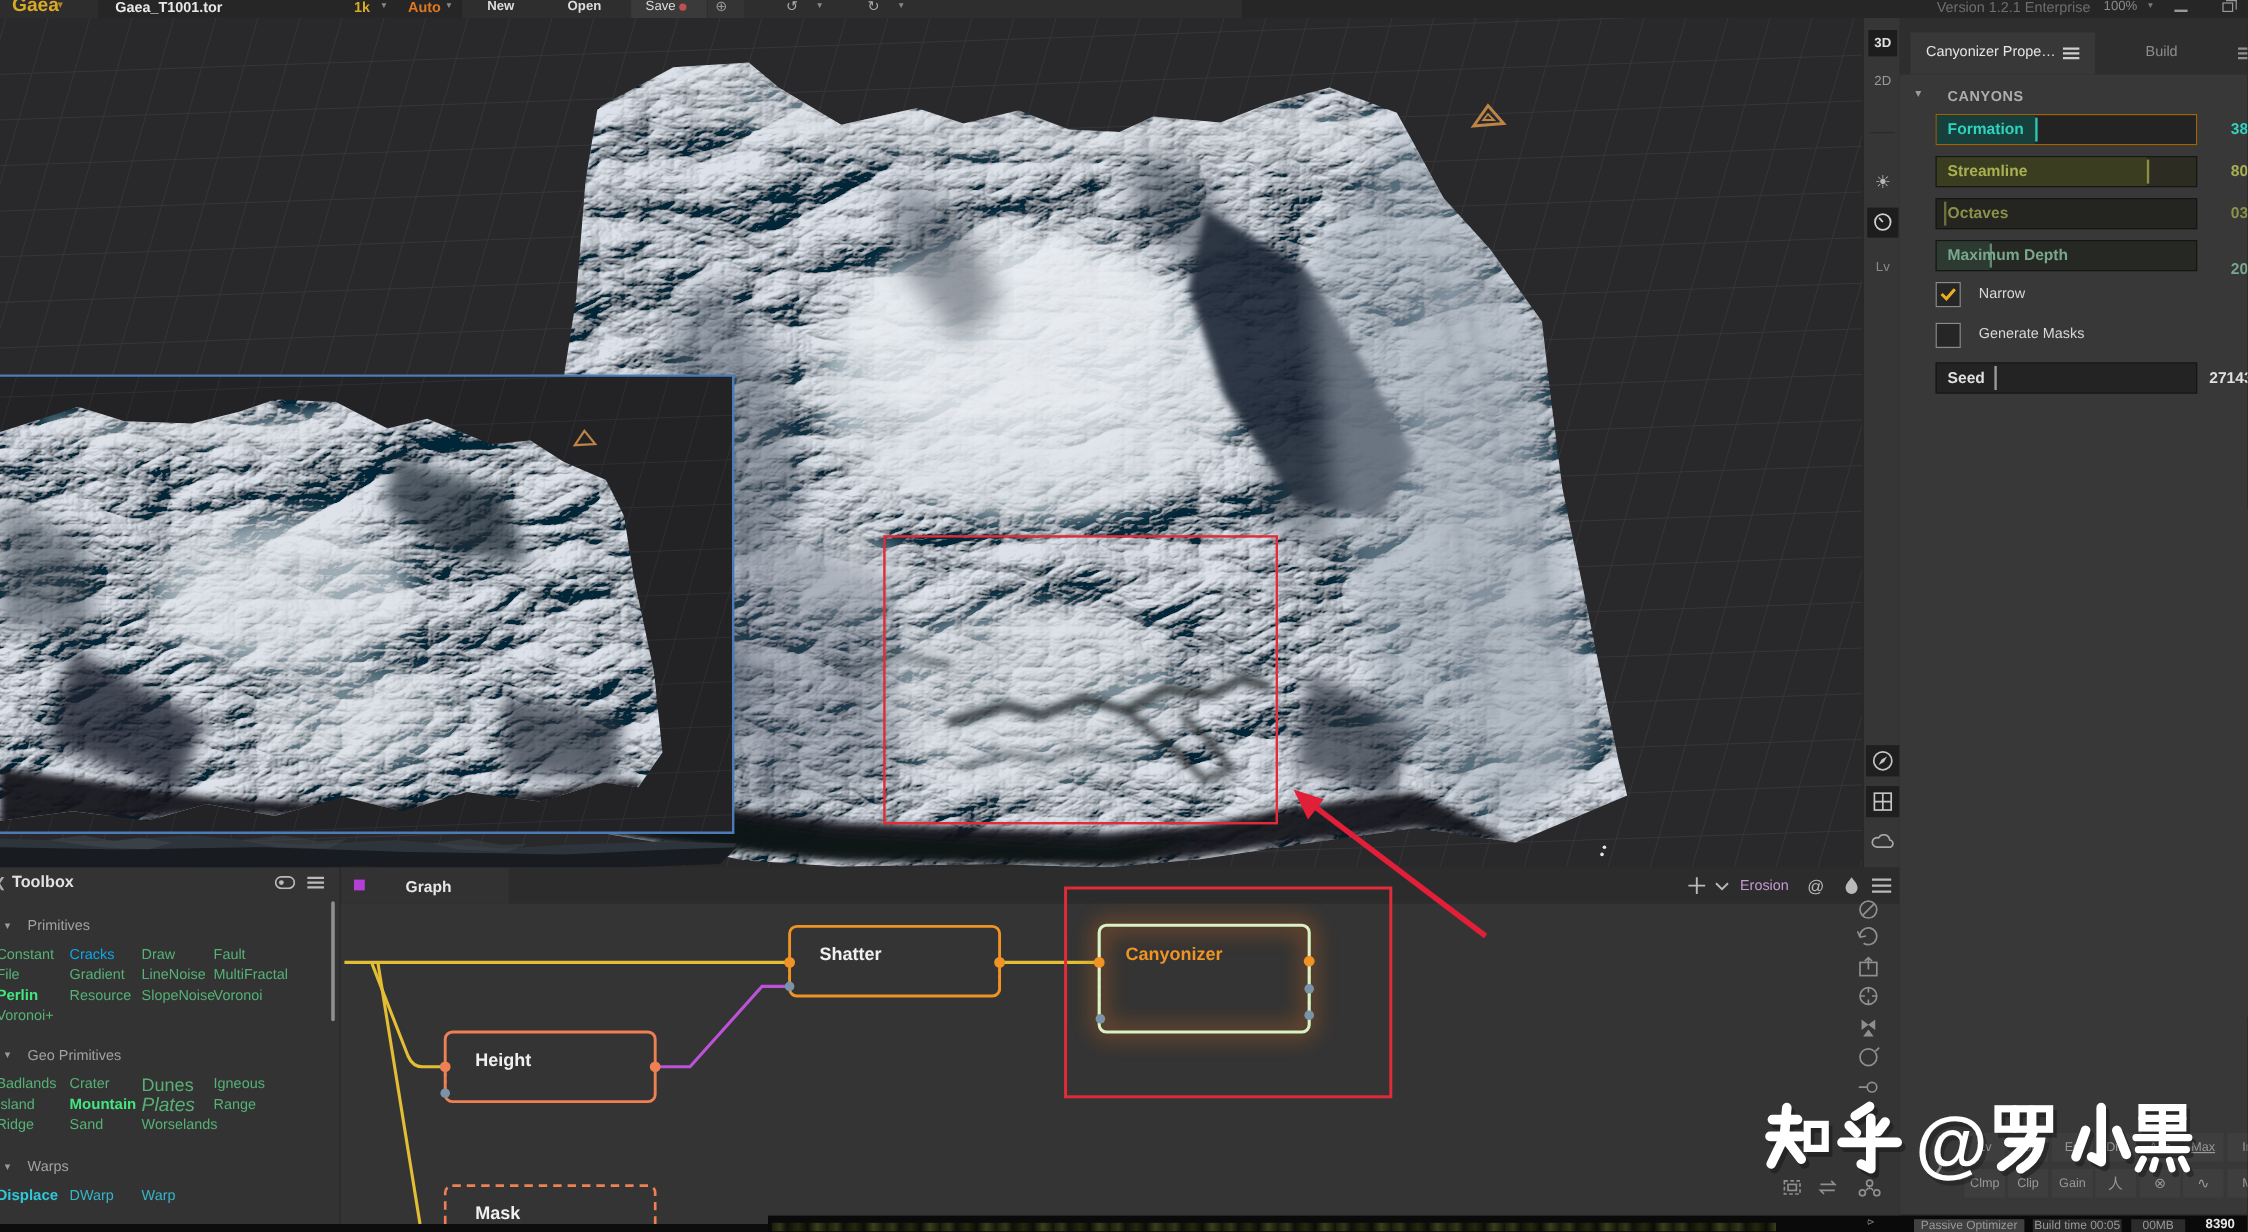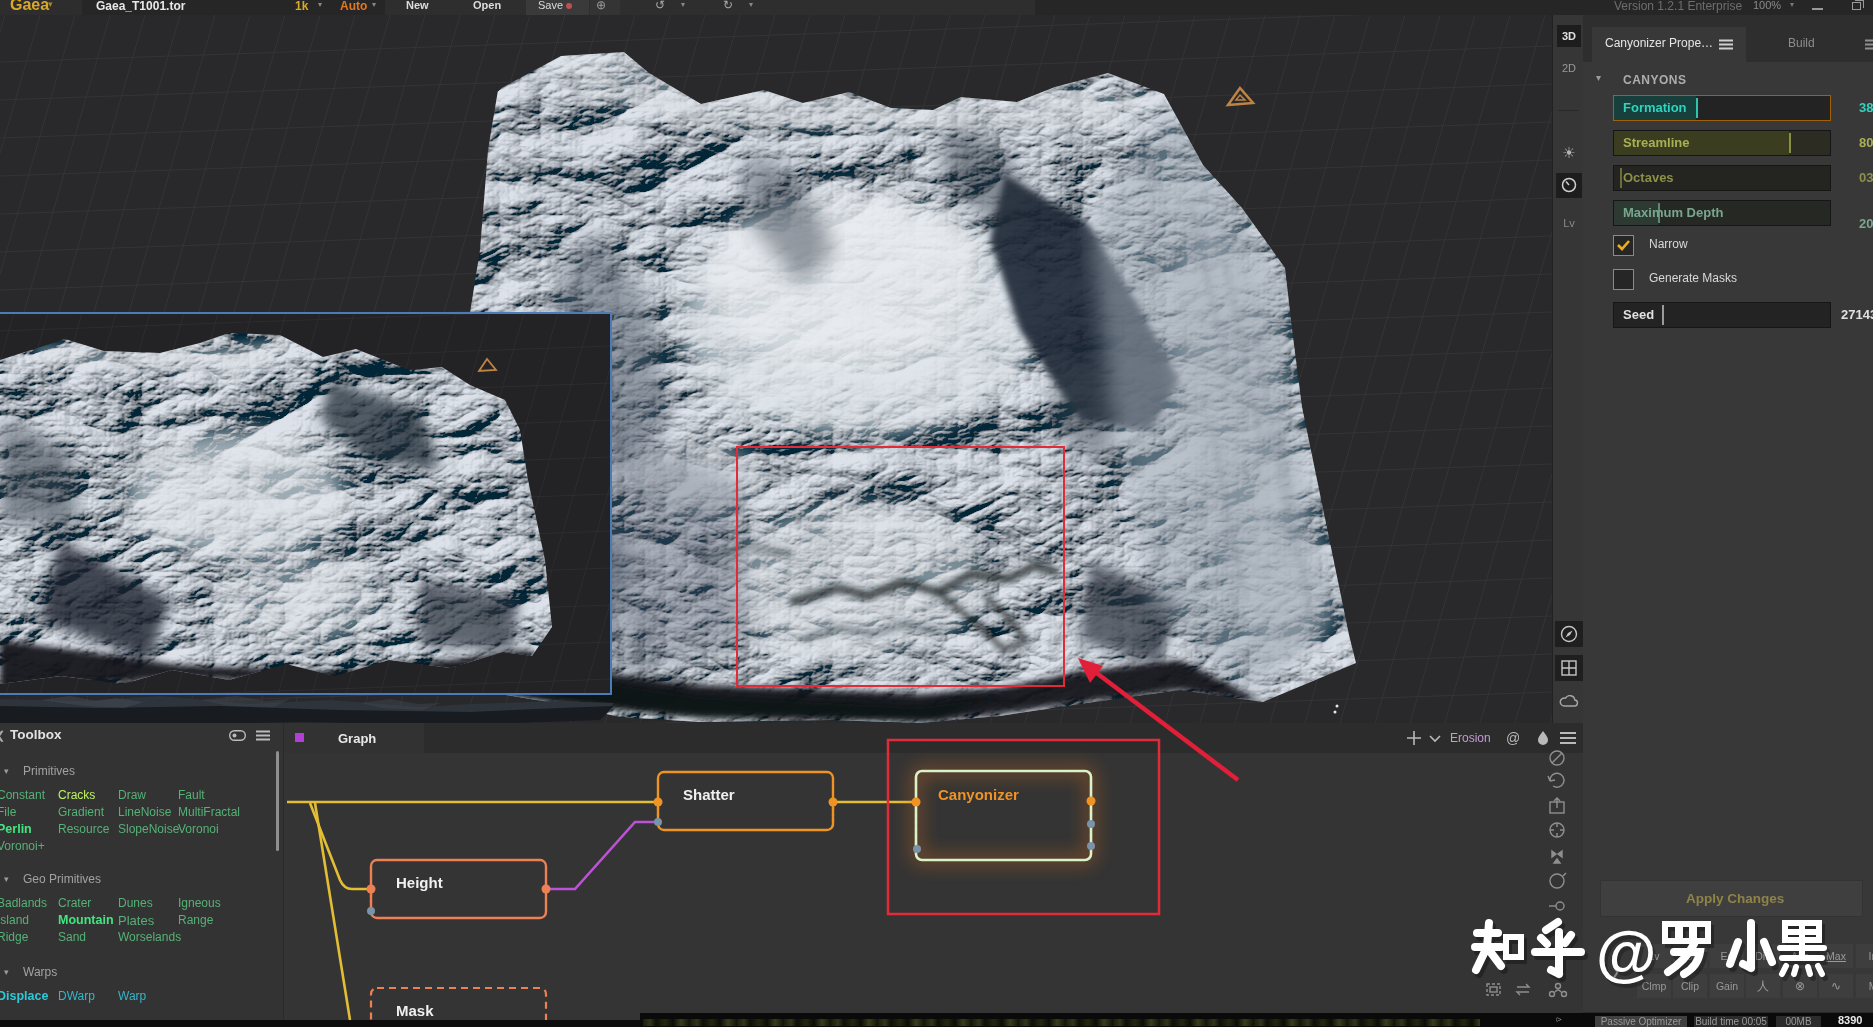--- a/index.html
+++ b/index.html
@@ -352,23 +352,20 @@
     <div class="tx" style="left:66px;top:222px;color:#d8d8d8;font-size:12px;">Narrow</div>
     <div class="abs" style="left:30px;top:254px;width:21px;height:21px;background:#262626;border:1px solid #8a8a8a;"></div>
     <div class="tx" style="left:66px;top:256px;color:#d8d8d8;font-size:12px;">Generate Masks</div>
 
     <div class="abs" style="left:30px;top:287px;width:218px;height:26px;background:#232323;border:1px solid #161616;">
       <div class="abs" style="left:48px;top:2px;width:2px;height:20px;background:#9a9a9a;"></div>
       <div class="tx" style="left:9px;top:4px;color:#e0e0e0;font-size:13px;font-weight:bold;">Seed</div>
     </div>
     <div class="tx" style="left:258px;top:292px;color:#e0e0e0;font-size:13px;font-weight:bold;">27143</div>
 
-    <div class="abs" style="left:17px;top:865px;width:263px;height:37px;background:#3f3f3f;border:1px solid #333;">
-      <div class="tx" style="left:85px;top:10px;color:#8f8348;font-size:13.5px;font-weight:bold;">Apply Changes</div>
-    </div>
 
     <div class="tx" style="left:28px;top:950px;color:#8a8a8a;font-size:11px;">❯</div>
     <div class="abs" style="left:54px;top:929px;width:34px;height:24px;background:#3e3e3e;color:#999;font-size:10.5px;text-align:center;line-height:24px;">Lv</div>
     <div class="abs" style="left:90px;top:929px;width:34px;height:24px;background:#3e3e3e;color:#999;font-size:10.5px;text-align:center;line-height:24px;">Log</div>
     <div class="abs" style="left:127px;top:929px;width:34px;height:24px;background:#3e3e3e;color:#999;font-size:10.5px;text-align:center;line-height:24px;">Eq</div>
     <div class="abs" style="left:163px;top:929px;width:34px;height:24px;background:#3e3e3e;color:#999;font-size:10.5px;text-align:center;line-height:24px;">Diff</div>
     <div class="abs" style="left:200px;top:929px;width:34px;height:24px;background:#3e3e3e;color:#999;font-size:10.5px;text-align:center;line-height:24px;">Abs</div>
     <div class="abs" style="left:236px;top:929px;width:34px;height:24px;background:#3e3e3e;color:#999;font-size:10.5px;text-align:center;line-height:24px;text-decoration:underline;">Max</div>
     <div class="abs" style="left:273px;top:929px;width:34px;height:24px;background:#3e3e3e;color:#999;font-size:10.5px;text-align:center;line-height:24px;">In</div>
     <div class="abs" style="left:54px;top:959px;width:34px;height:24px;background:#3e3e3e;color:#999;font-size:10.5px;text-align:center;line-height:24px;">Clmp</div>
@@ -388,42 +385,42 @@
         <circle cx="5.5" cy="5.5" r="2" fill="#bbb"></circle>
       </svg>
     <svg class="abs" style="left:256px;top:7px;" width="14" height="11">
         <path d="M0,1.5 H14 M0,5.5 H14 M0,9.5 H14" stroke="#bbb" stroke-width="1.8"></path>
       </svg>
     <div class="abs" style="left:276px;top:28px;width:3px;height:100px;background:#8f8f8f;border-radius:2px;"></div>
 
     <div class="tx" style="left:4px;top:43px;color:#9b9b9b;font-size:9px;">▾</div>
     <div class="tx" style="left:23px;top:41px;color:#a2a2a2;font-size:12px;">Primitives</div>
     <div class="tx" style="left:-3px;top:65px;color:#56b176;font-size:12px;">Constant</div>
-    <div class="tx" style="left:58px;top:65px;color:#bef264;font-size:12px;">Cracks</div>
+    <div class="tx" style="left:58px;top:65px;color:#0ea5e9;font-size:12px;">Cracks</div>
     <div class="tx" style="left:118px;top:65px;color:#56b176;font-size:12px;">Draw</div>
     <div class="tx" style="left:178px;top:65px;color:#56b176;font-size:12px;">Fault</div>
     <div class="tx" style="left:-3px;top:82px;color:#56b176;font-size:12px;">File</div>
     <div class="tx" style="left:58px;top:82px;color:#56b176;font-size:12px;">Gradient</div>
     <div class="tx" style="left:118px;top:82px;color:#56b176;font-size:12px;">LineNoise</div>
     <div class="tx" style="left:178px;top:82px;color:#56b176;font-size:12px;">MultiFractal</div>
     <div class="tx" style="left:-3px;top:99px;color:#42e57f;font-size:12.5px;font-weight:bold;">Perlin</div>
     <div class="tx" style="left:58px;top:99px;color:#56b176;font-size:12px;">Resource</div>
     <div class="tx" style="left:118px;top:99px;color:#56b176;font-size:12px;">SlopeNoise</div>
     <div class="tx" style="left:178px;top:99px;color:#56b176;font-size:12px;">Voronoi</div>
     <div class="tx" style="left:-3px;top:116px;color:#56b176;font-size:12px;">Voronoi+</div>
 
     <div class="tx" style="left:4px;top:151px;color:#9b9b9b;font-size:9px;">▾</div>
     <div class="tx" style="left:23px;top:149px;color:#a2a2a2;font-size:12px;">Geo Primitives</div>
     <div class="tx" style="left:-3px;top:173px;color:#56b176;font-size:12px;">Badlands</div>
     <div class="tx" style="left:58px;top:173px;color:#56b176;font-size:12px;">Crater</div>
-    <div class="tx" style="left:118px;top:173px;color:#56b176;font-size:12px;">Dunes</div>
+    <div class="tx" style="left:118px;top:173px;color:#56b176;font-size:15px;">Dunes</div>
     <div class="tx" style="left:178px;top:173px;color:#56b176;font-size:12px;">Igneous</div>
     <div class="tx" style="left:-3px;top:190px;color:#56b176;font-size:12px;">Island</div>
     <div class="tx" style="left:58px;top:190px;color:#42e57f;font-size:12.5px;font-weight:bold;">Mountain</div>
-    <div class="tx" style="left:118px;top:190px;color:#56b176;font-size:13px;">Plates</div>
+    <div class="tx" style="left:118px;top:190px;color:#56b176;font-size:16px;font-style:italic;">Plates</div>
     <div class="tx" style="left:178px;top:190px;color:#56b176;font-size:12px;">Range</div>
     <div class="tx" style="left:-3px;top:207px;color:#56b176;font-size:12px;">Ridge</div>
     <div class="tx" style="left:58px;top:207px;color:#56b176;font-size:12px;">Sand</div>
     <div class="tx" style="left:118px;top:207px;color:#56b176;font-size:12px;">Worselands</div>
 
     <div class="tx" style="left:4px;top:244px;color:#9b9b9b;font-size:9px;">▾</div>
     <div class="tx" style="left:23px;top:242px;color:#a2a2a2;font-size:12px;">Warps</div>
     <div class="tx" style="left:-3px;top:266px;color:#2fc8d8;font-size:12.5px;font-weight:bold;">Displace</div>
     <div class="tx" style="left:58px;top:266px;color:#35b5c9;font-size:12px;">DWarp</div>
     <div class="tx" style="left:118px;top:266px;color:#35b5c9;font-size:12px;">Warp</div>

